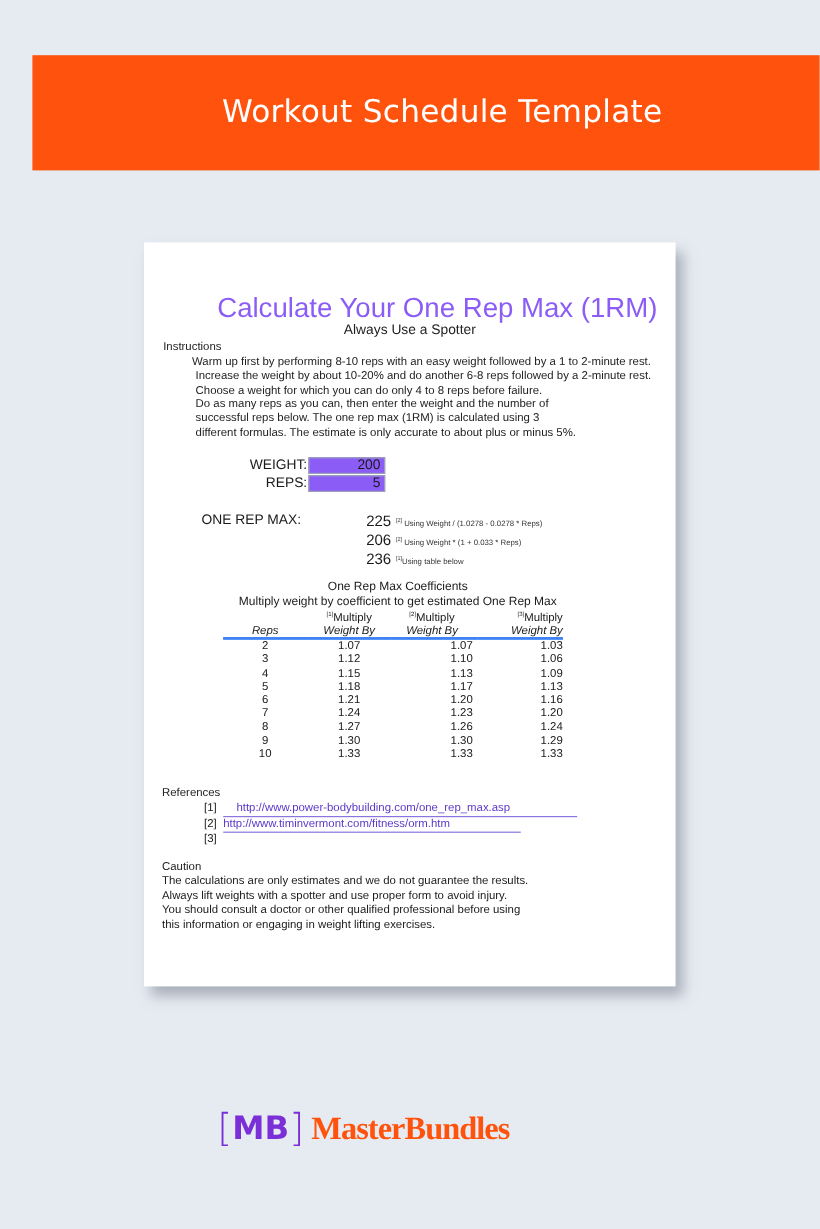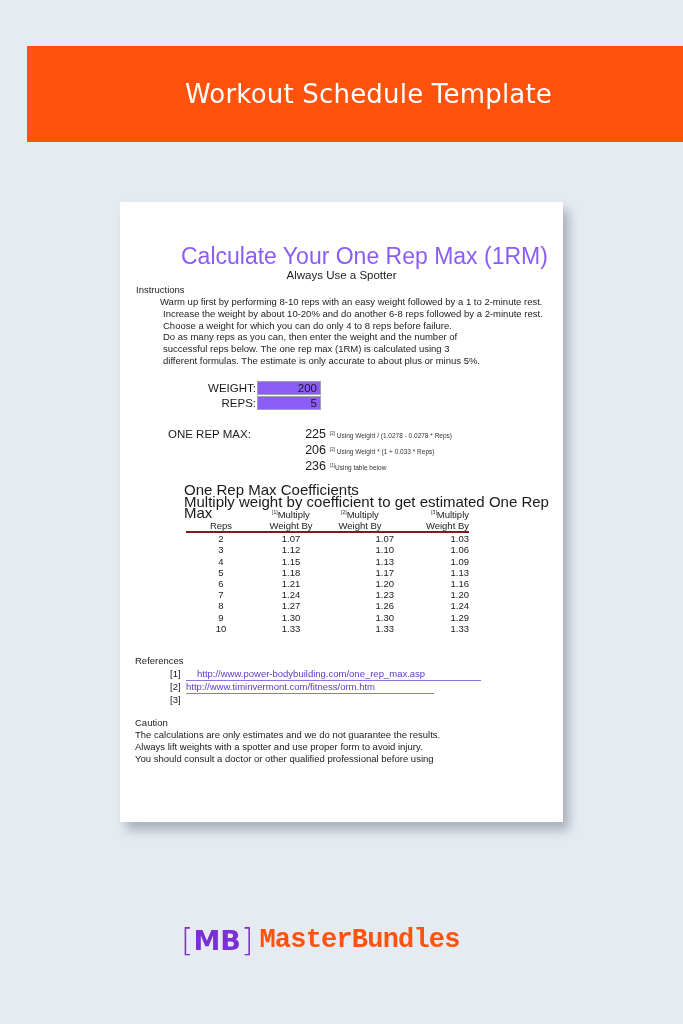--- a/index.html
+++ b/index.html
@@ -48,28 +48,28 @@
     width: 64px; height: 14px; background: #8b5cf6;
     border: 1px solid #9aa0b5; text-align: right; font-size: 11.5px;
     padding-right: 3px; line-height: 12px;
   }
   .orm-label { position: absolute; left: 48px; top: 226px; font-size: 11.5px; }
   .orm-results { position: absolute; left: 180px; top: 225px; }
   .orm-row { display: flex; align-items: baseline; height: 16px; }
   .orm-val { font-size: 12.5px; width: 26px; text-align: right; }
   .orm-note { font-size: 6.5px; margin-left: 4px; color: #333; }
   .orm-note sup { font-size: 4.5px; }
-  .coef-head { position: absolute; left: 64px; top: 282px; font-size: 15px; line-height: 11.5px; }
+  .coef-head { position: absolute; left: 79px; top: 282px; font-size: 10px; line-height: 11.5px; text-align: center; }
   .coef-table {
     position: absolute; left: 66px; top: 305px; width: 283px;
     border-collapse: collapse; font-size: 9.5px;
   }
   .coef-table th { font-weight: normal; line-height: 10.5px; vertical-align: bottom; padding: 0; }
   .coef-table th sup { font-size: 5px; }
-  .coef-table thead tr.last th { border-bottom: 2px solid #7f1d1d; padding-bottom: 0; }
+  .coef-table thead tr.last th { border-bottom: 2px solid #3b82f6; padding-bottom: 0; font-style: italic; }
   .coef-table td { line-height: 11.2px; padding: 0; }
   .c-reps { width: 70px; text-align: center; }
   .c-1 { width: 70px; text-align: center; }
   .c-2 { width: 72px; text-align: right; padding-right: 4px !important; }
   .c-3 { width: 71px; text-align: right; }
   .refs-head { position: absolute; left: 15px; top: 453px; }
   .refs { position: absolute; left: 50px; top: 466px; font-size: 9.5px; line-height: 12px; }
   .ref-row { display: flex; white-space: nowrap; }
   .ref-num { width: 16px; }
   .ref-link { color: #5a38c8; border-bottom: 1px solid #8a75e0; }
@@ -79,21 +79,21 @@
   .caution { position: absolute; left: 15px; top: 527px; font-size: 9.5px; line-height: 12px; white-space: nowrap; }
   .brand {
     position: absolute; left: 181px; top: 924px; display: flex; align-items: center;
   }
   .brand-mark {
     display: flex; align-items: center; color: #7b2fd6;
     font-family: "DejaVu Sans", sans-serif; font-weight: bold; font-size: 27px;
   }
   .bracket { font-weight: 300; font-size: 32px; color: #7b2fd6; line-height: 1; }
   .brand-name {
-    color: #ff530d; font-family: Liberation Mono, monospace; font-weight: bold;
+    color: #ff530d; font-family: Liberation Serif, serif; font-weight: bold;
     font-size: 27px; margin-left: 6px; letter-spacing: -0.8px; text-align: right;
   }
 </style>
 </head>
 <body>
 
 <div class="banner">
   <div class="banner-title">Workout Schedule Template</div>
 </div>
 
@@ -229,20 +229,21 @@
     <div class="ref-row">
       <span class="ref-num">[3]</span>
     </div>
   </div>
 
   <div class="caution-head label-small">Caution</div>
   <div class="caution">
     <div>The calculations are only estimates and we do not guarantee the results.</div>
     <div>Always lift weights with a spotter and use proper form to avoid injury.</div>
     <div>You should consult a doctor or other qualified professional before using</div>
+    <div>this information or engaging in weight lifting exercises.</div>
   </div>
 </div>
 
 <div class="brand">
   <div class="brand-mark">
     <span class="bracket">[</span>
     <span>MB</span>
     <span class="bracket">]</span>
   </div>
   <div class="brand-name">MasterBundles</div>

